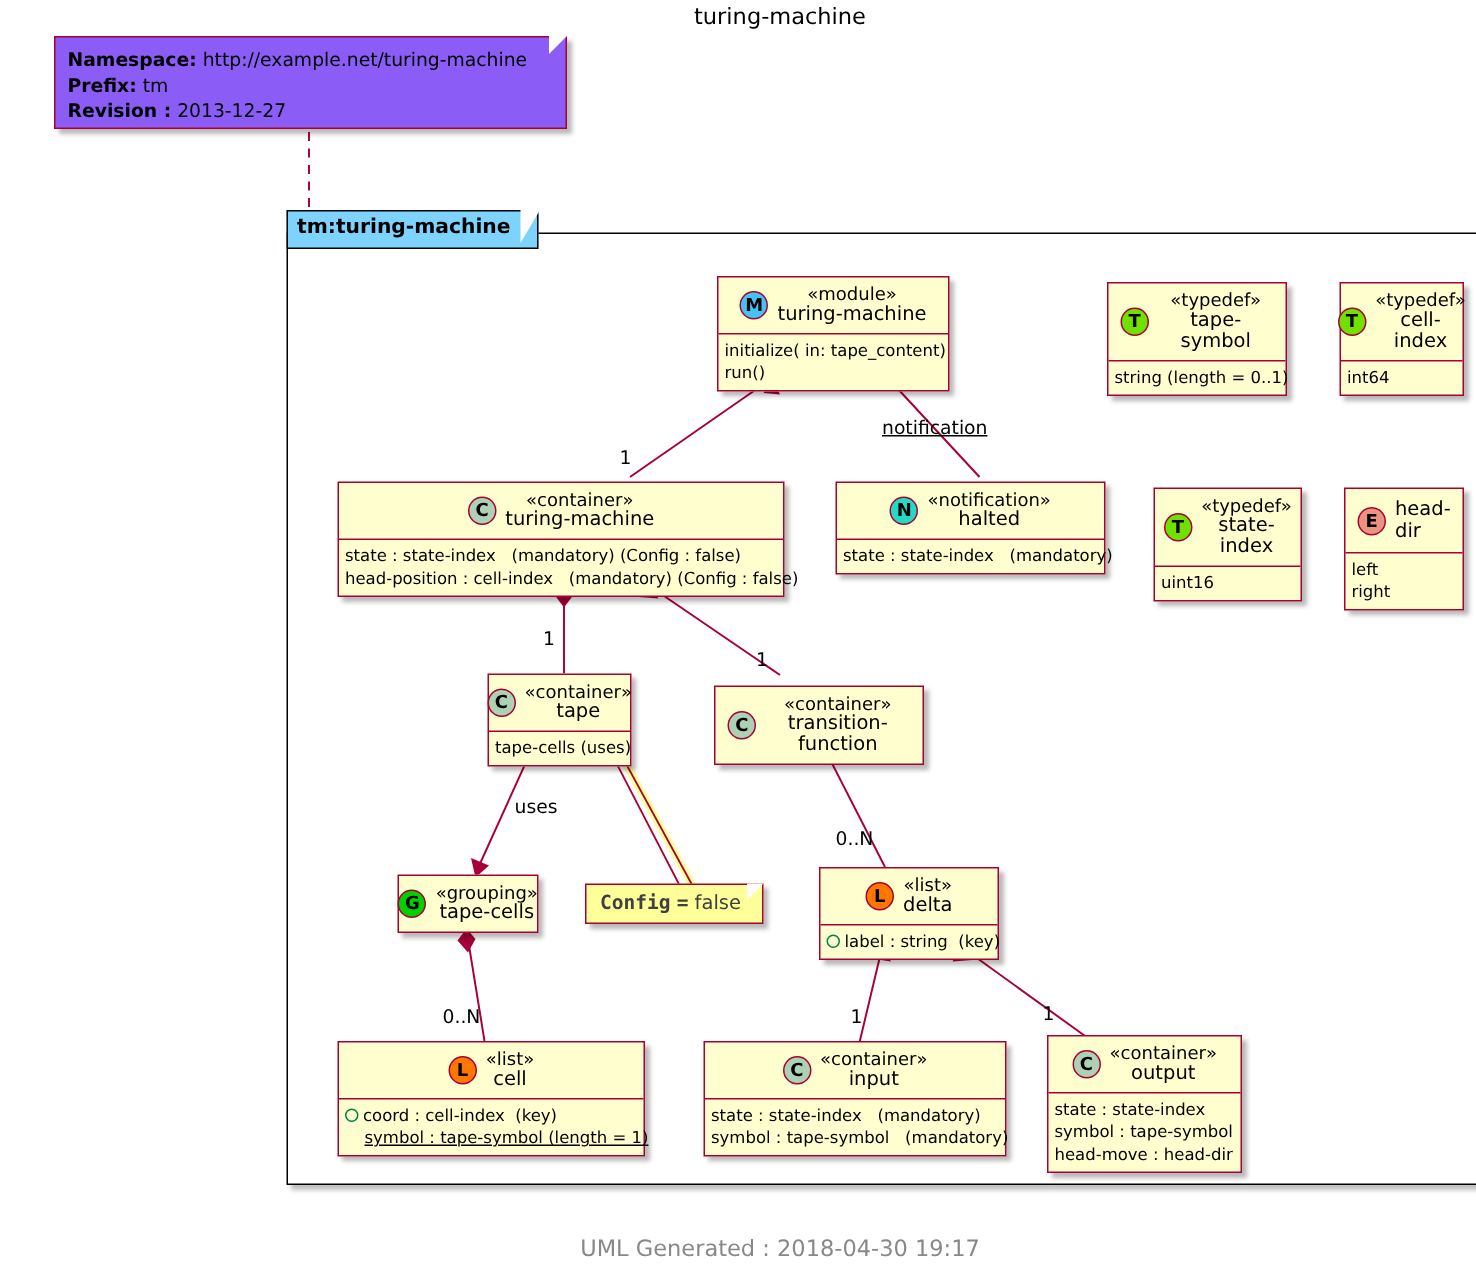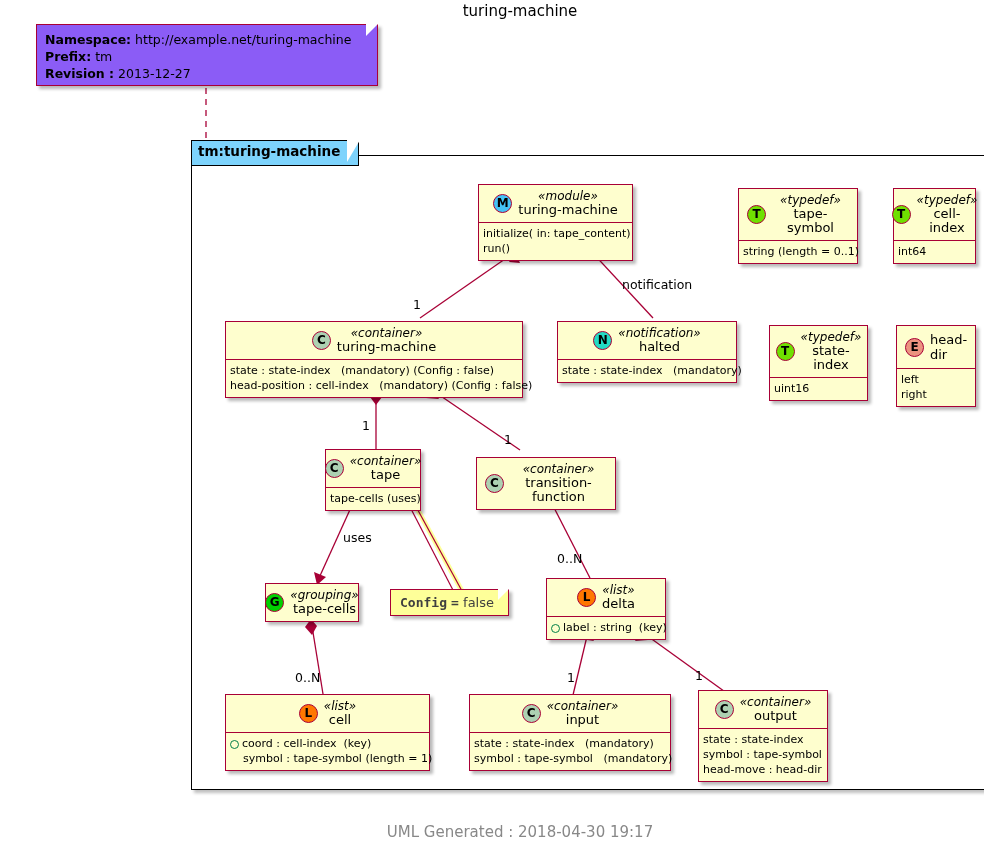--- a/index.html
+++ b/index.html
@@ -23,21 +23,21 @@
        border-left:13px solid #fff;border-bottom:22px solid transparent;}
 
   
   .uclass{position:absolute;background:#FEFECE;border:1.2px solid #A80036;
        box-shadow:3px 3px 3px rgba(0,0,0,.28);box-sizing:border-box;}
   .uclass .hdr{display:flex;align-items:center;justify-content:center;gap:6px;padding:4px 8px 5px 8px;}
   .uclass .hdr.left{justify-content:flex-start;}
   .uclass .sep{height:0;border-top:1.2px solid #A80036;}
   .uclass .body{padding:3px 7px 4px 4px;font-size:11px;line-height:15px;color:#000;white-space:pre;}
   .titles{text-align:center;line-height:14px;}
-  .stereo{font-style:italic;font-size:12px;color:#000;display:block;}
+  .stereo{font-size:12px;color:#000;display:block;}
   .cname{font-size:13px;color:#000;display:block;}
   .cname.inline{display:inline;font-size:13px;}
 
   .badge{width:19px;height:19px;border-radius:50%;flex:0 0 19px;
        display:flex;align-items:center;justify-content:center;
        font-weight:bold;font-size:12px;color:#000;box-sizing:border-box;}
   .badge-M{background:#44C3F5;border:1.3px solid #A80036;}
   .badge-T{background:#6FE000;border:1.3px solid #A80036;}
   .badge-C{background:#ADD1B2;border:1.3px solid #A80036;}
   .badge-N{background:#23DBC4;border:1.3px solid #A80036;}
@@ -258,21 +258,21 @@
 
   <div class="uclass" style="left:197px;top:694px;width:205px;">
     <div class="hdr">
       <span class="badge badge-L">L</span>
       <span class="titles">
         <span class="stereo">«list»</span>
         <span class="cname">cell</span>
       </span>
     </div>
     <div class="sep"></div>
-    <div class="body"><span class="bullet"></span><span>coord : cell-index  (key)</span><br><span style="padding-left:13px;">symbol : tape-symbol (length = 1)</span></div>
+    <div class="body"><span class="bullet"></span><span>coord : cell-index  (key)</span><br><span style="padding-left:13px;text-decoration:underline;">symbol : tape-symbol (length = 1)</span></div>
   </div>
 
   <div class="uclass" style="left:441px;top:694px;width:202px;">
     <div class="hdr">
       <span class="badge badge-C">C</span>
       <span class="titles">
         <span class="stereo">«container»</span>
         <span class="cname">input</span>
       </span>
     </div>
@@ -296,21 +296,21 @@
   </div>
 
   <div class="confnote" style="left:362px;top:589px;">
     <span class="fold"></span>
     <b>Config</b>
     <b>=</b>
     <span>false</span>
   </div>
 
   <div class="elabel" style="left:385px;top:297px;">1</div>
-  <div class="elabel" style="left:594px;top:277px;">notification</div>
+  <div class="elabel" style="left:560px;top:277px;text-decoration:underline;">notification</div>
   <div class="elabel" style="left:334px;top:418px;">1</div>
   <div class="elabel" style="left:476px;top:432px;">1</div>
   <div class="elabel" style="left:315px;top:530px;">uses</div>
   <div class="elabel" style="left:529px;top:551px;">0..N</div>
   <div class="elabel" style="left:267px;top:670px;">0..N</div>
   <div class="elabel" style="left:539px;top:670px;">1</div>
   <div class="elabel" style="left:667px;top:668px;">1</div>
 
   <div class="footer" style="top:823px;">UML Generated : 2018-04-30 19:17</div>
 

